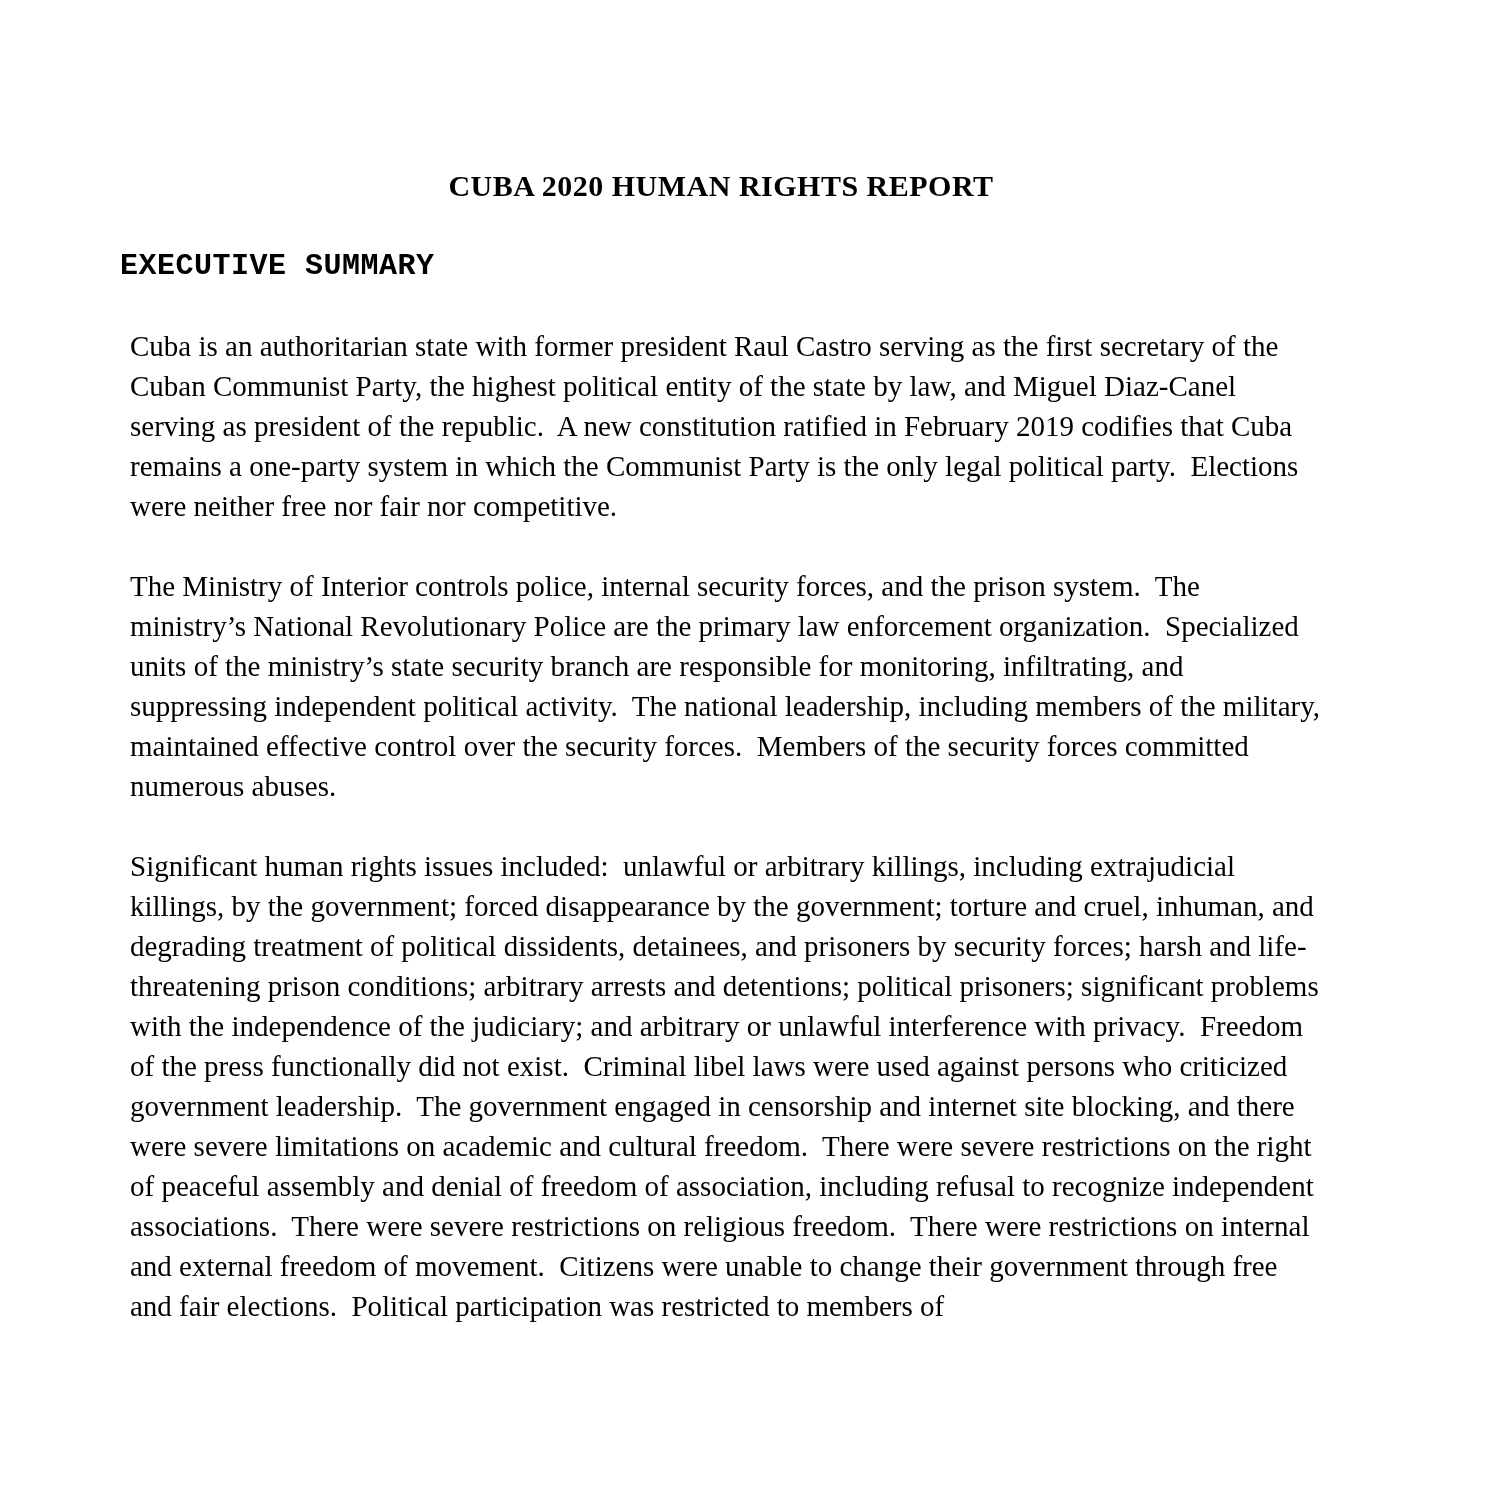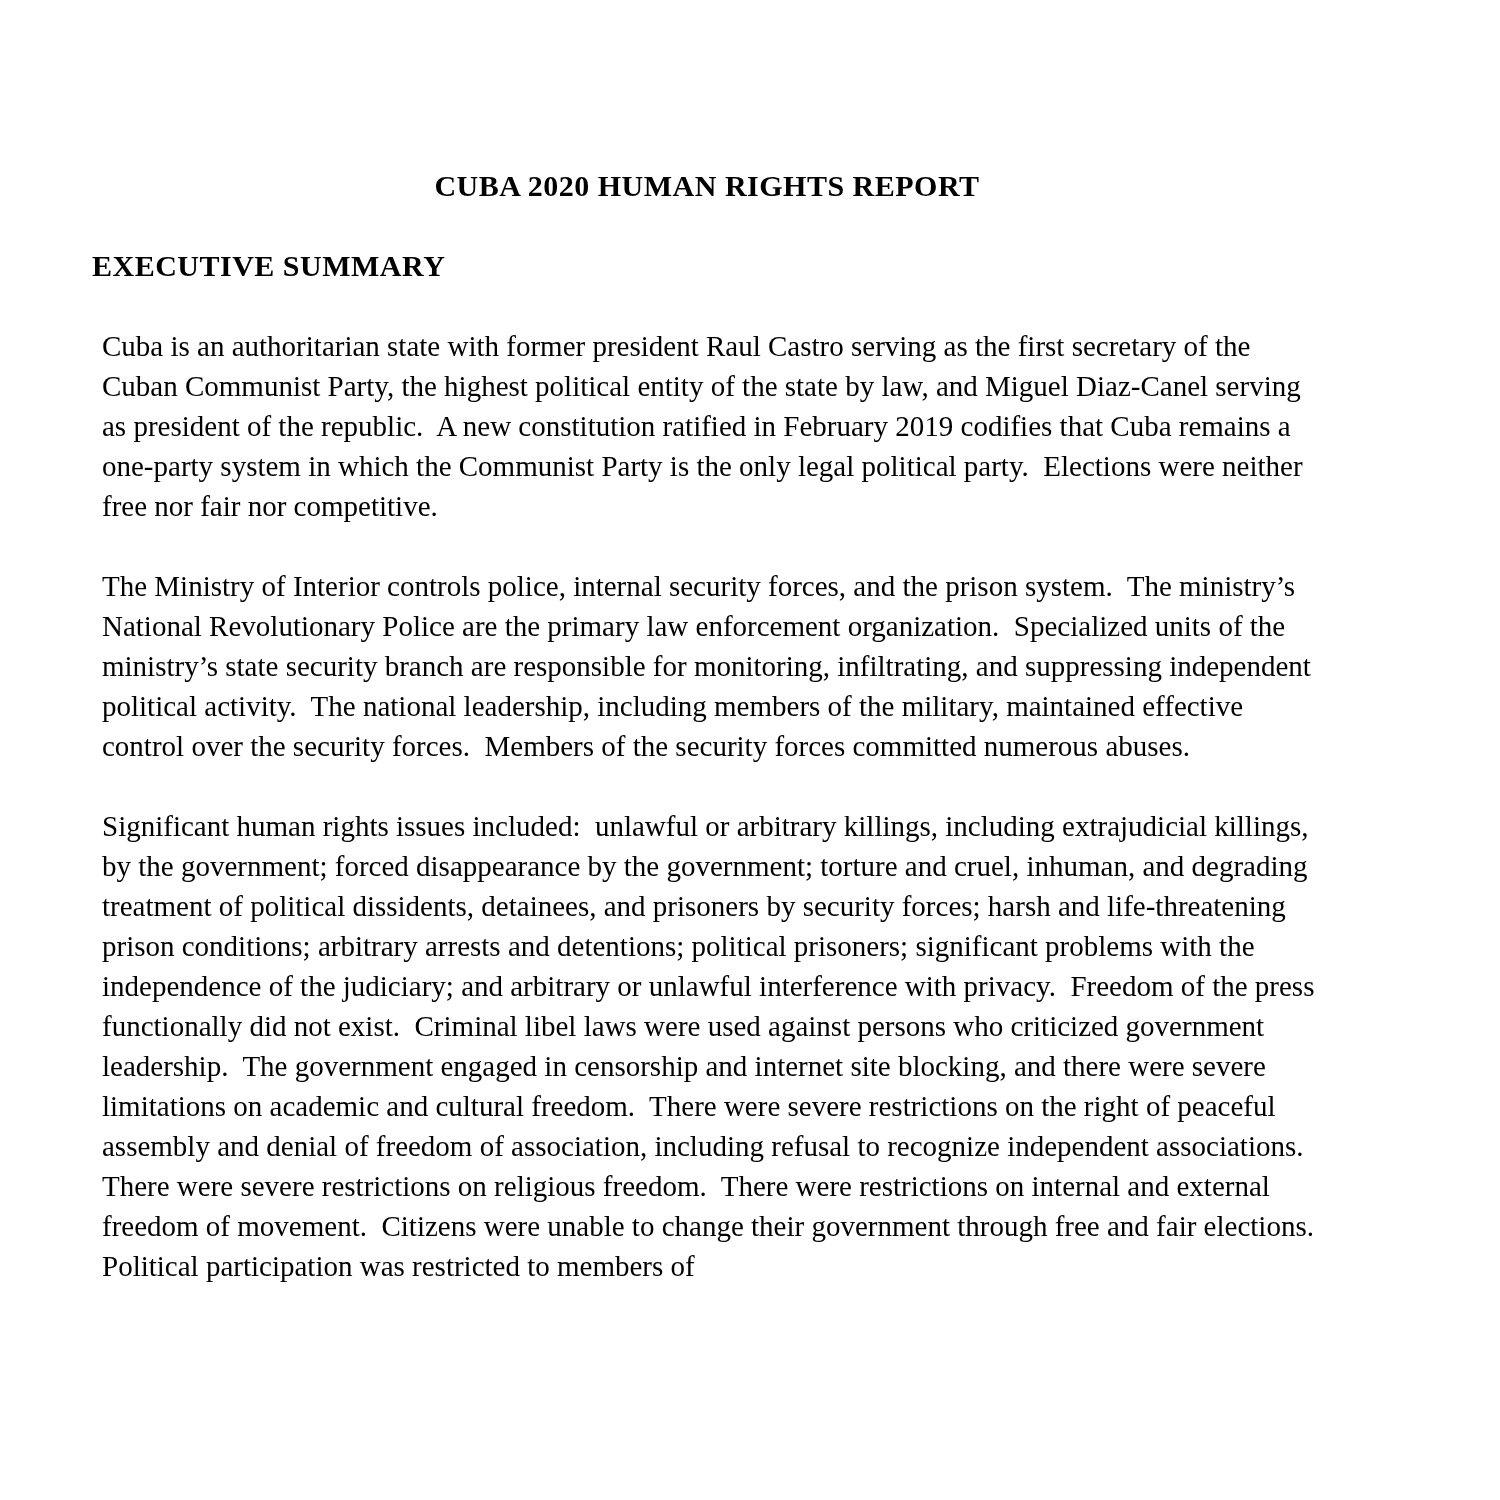--- a/index.html
+++ b/index.html
@@ -7,39 +7,40 @@
     padding: 0;
     background: #ffffff;
   }
   .page {
     position: relative;
     width: 1500px;
     height: 1500px;
     overflow: hidden;
     background: #ffffff;
     box-sizing: border-box;
-    padding: 166px 178px 0 92px;
+    padding: 166px 178px 0 120px;
     font-family: "Liberation Serif", "DejaVu Serif", serif;
     color: #000000;
   }
   .doc-title {
     font-size: 30px;
     line-height: 40px;
     font-weight: bold;
     text-align: center;
     margin: 0;
     letter-spacing: 0.5px;
   }
   .section-heading {
     font-size: 30px;
     line-height: 40px;
     font-weight: bold;
     text-align: left;
     margin: 40px 0 0 0;
     letter-spacing: 0.5px;
+    font-family: Liberation Mono, monospace;
   }
   .para {
     font-size: 29px;
     line-height: 40px;
     margin: 40px 0 0 10px;
     text-align: left;
     white-space: pre-wrap;
   }
 </style>
 </head>

